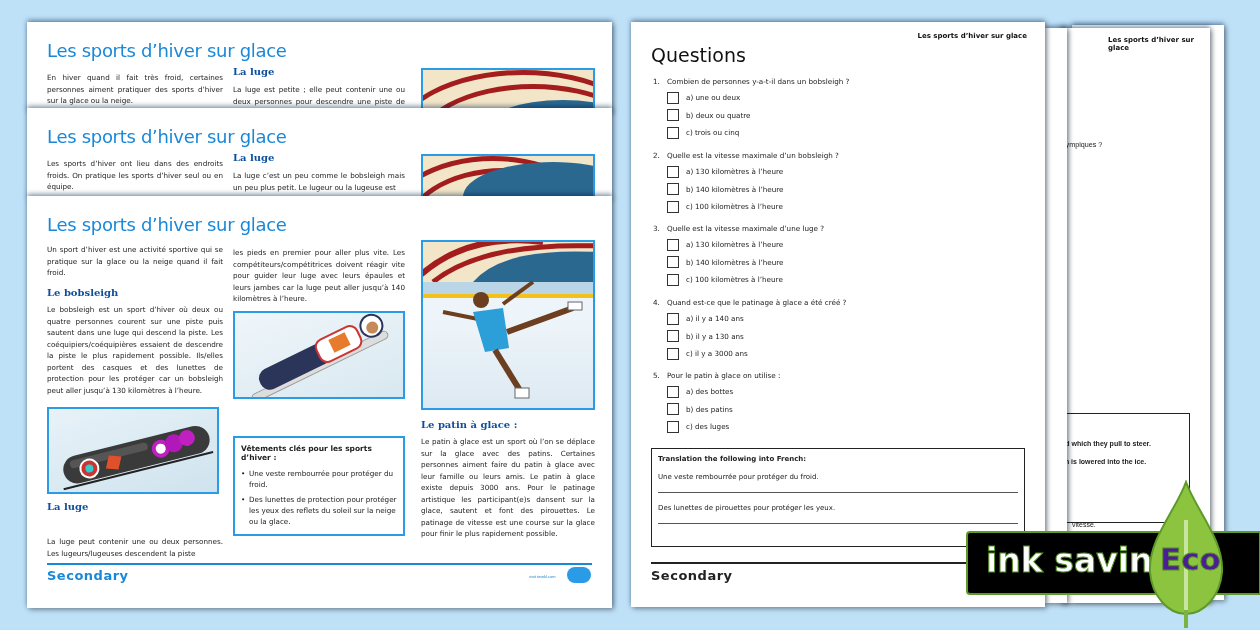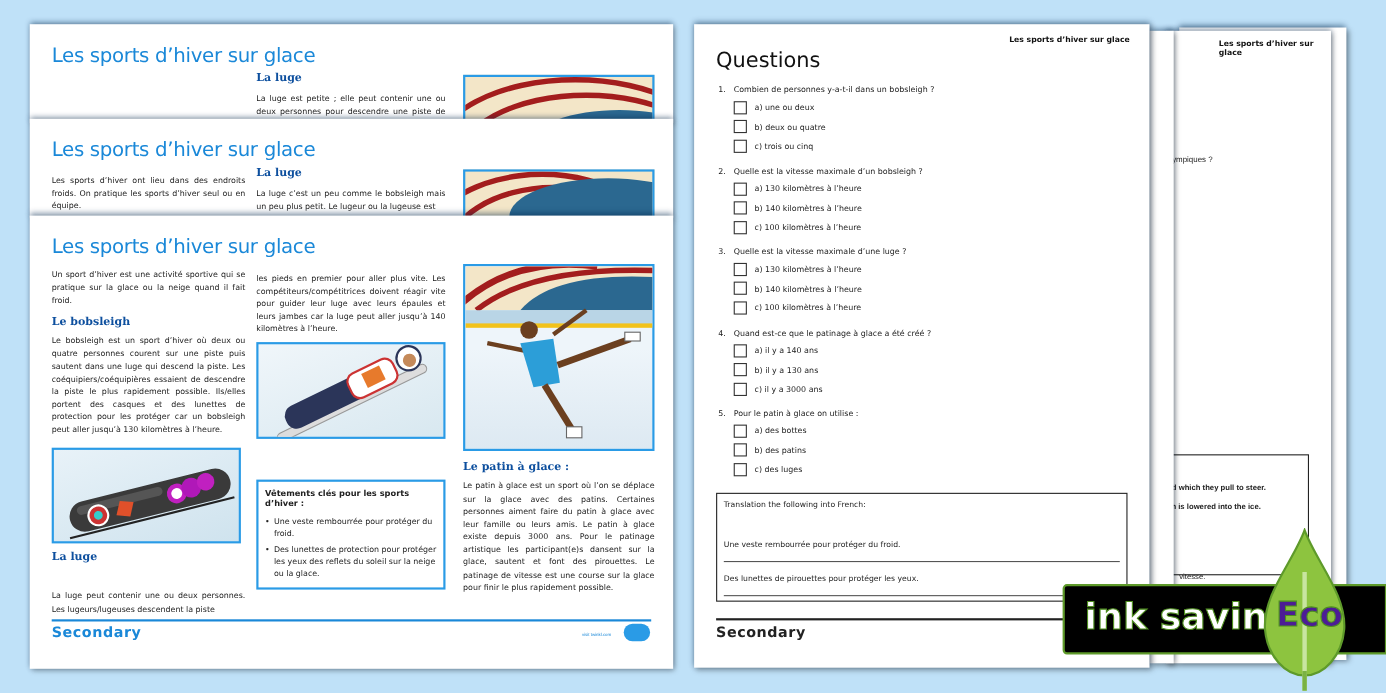--- a/index.html
+++ b/index.html
@@ -42,20 +42,21 @@
   .eco-banner { position: absolute; left: 966px; top: 531px; width: 295px; height: 64px; background: #000000; border: 2px solid #5e9a2a; border-radius: 4px 0 0 4px; font-weight: bold; }
   .eco-text { position: absolute; left: 18px; top: 8px; font-size: 33px; color: #fff; font-family: "DejaVu Sans", sans-serif; -webkit-text-stroke: 1px #4f8f20; }
   .eco-drop { position: absolute; left: 1146px; top: 480px; width: 80px; height: 150px; }
   .eco-word { position: absolute; left: 1160px; top: 541px; font-size: 31px; color: #4c1d95; font-weight: bold; font-family: "DejaVu Sans", sans-serif; -webkit-text-stroke: 1px #4f8f20; }
 </style>
 </head>
 <body>
 
 <div class="page" id="p1" style="left:27px; top:22px; width:585px; height:90px;">
   <div class="title" style="top:18px;">Les sports d’hiver sur glace</div>
+  <div class="body-text" style="position:absolute; left:20px; top:50px; width:176px;">En hiver quand il fait très froid, certaines personnes aiment pratiquer des sports d’hiver sur la glace ou la neige.</div>
   <div class="subhead" style="position:absolute; left:206px; top:44px;">La luge</div>
   <div class="body-text" style="position:absolute; left:206px; top:62px; width:172px;">La luge est petite ; elle peut contenir une ou deux personnes pour descendre une piste de glace.</div>
   <div class="imgbox stadium" style="left:394px; top:46px; width:174px; height:50px;">
     <div class="arch" style="left:-30px; top:0; width:260px; height:140px;"></div>
     <div class="arch" style="left:-10px; top:14px; width:240px; height:130px;"></div>
     <div class="dome" style="left:60px; top:30px; width:160px; height:60px;"></div>
   </div>
 </div>
 
 <div class="page" id="p2" style="left:27px; top:108px; width:585px; height:90px;">
@@ -253,21 +254,21 @@
         <span class="checkbox"></span>
         <span>b) des patins</span>
       </div>
     <div class="option">
         <span class="checkbox"></span>
         <span>c) des luges</span>
       </div>
   </div>
 
   <div class="trans-box" style="left:20px; top:426px; width:374px; height:99px;">
-    <div style="font-weight:normal; margin-bottom:28px;">Translation the following into French:</div>
+    <div style="font-weight:bold; margin-bottom:10px;">Translation the following into French:</div>
     <div>Une veste rembourrée pour protéger du froid.</div>
     <div class="trans-line"></div>
     <div>Des lunettes de pirouettes pour protéger les yeux.</div>
     <div class="trans-line"></div>
   </div>
 
   <div style="position:absolute; left:20px; right:20px; top:540px; height:1.5px; background:#222;"></div>
   <div style="position:absolute; left:20px; top:546px; font-size:13px; font-weight:bold; color:#222; letter-spacing:0.5px; font-family:'DejaVu Sans', sans-serif;">Secondary</div>
 </div>
 

